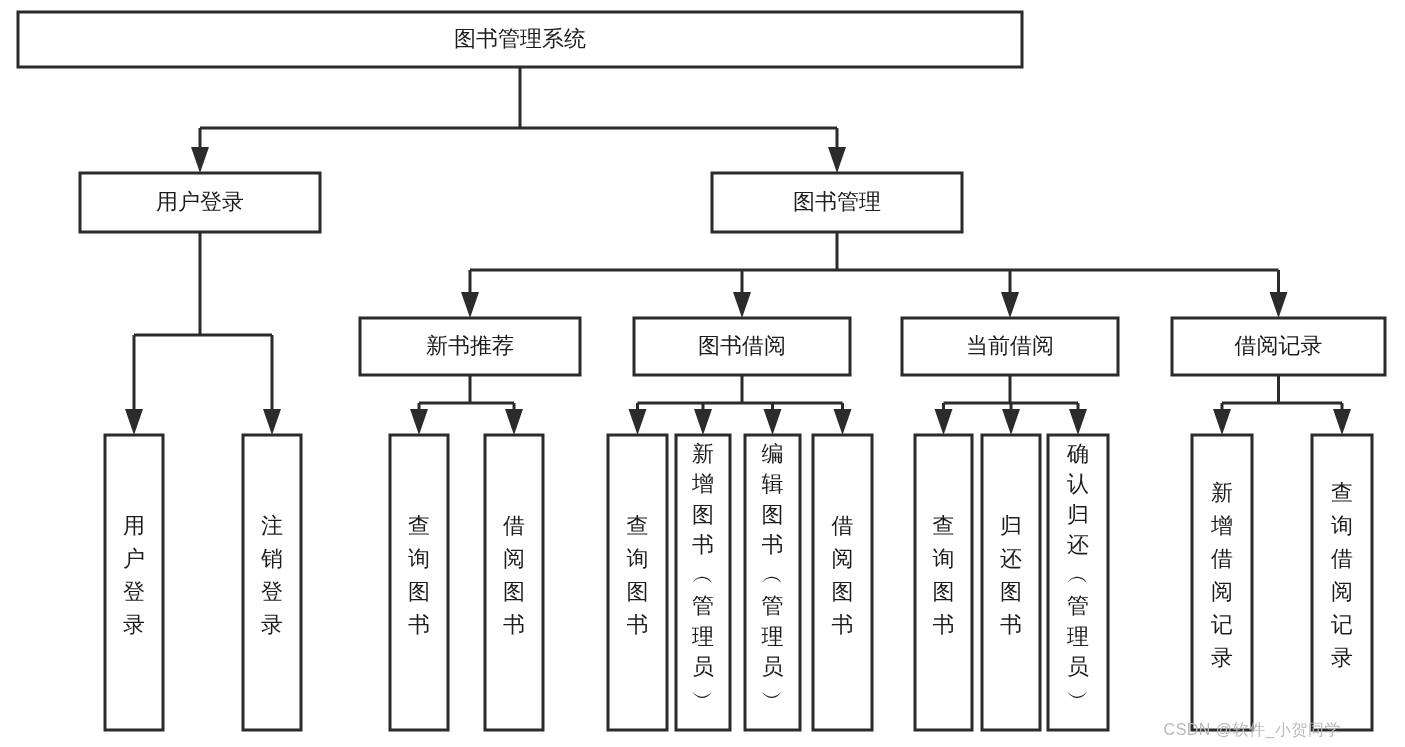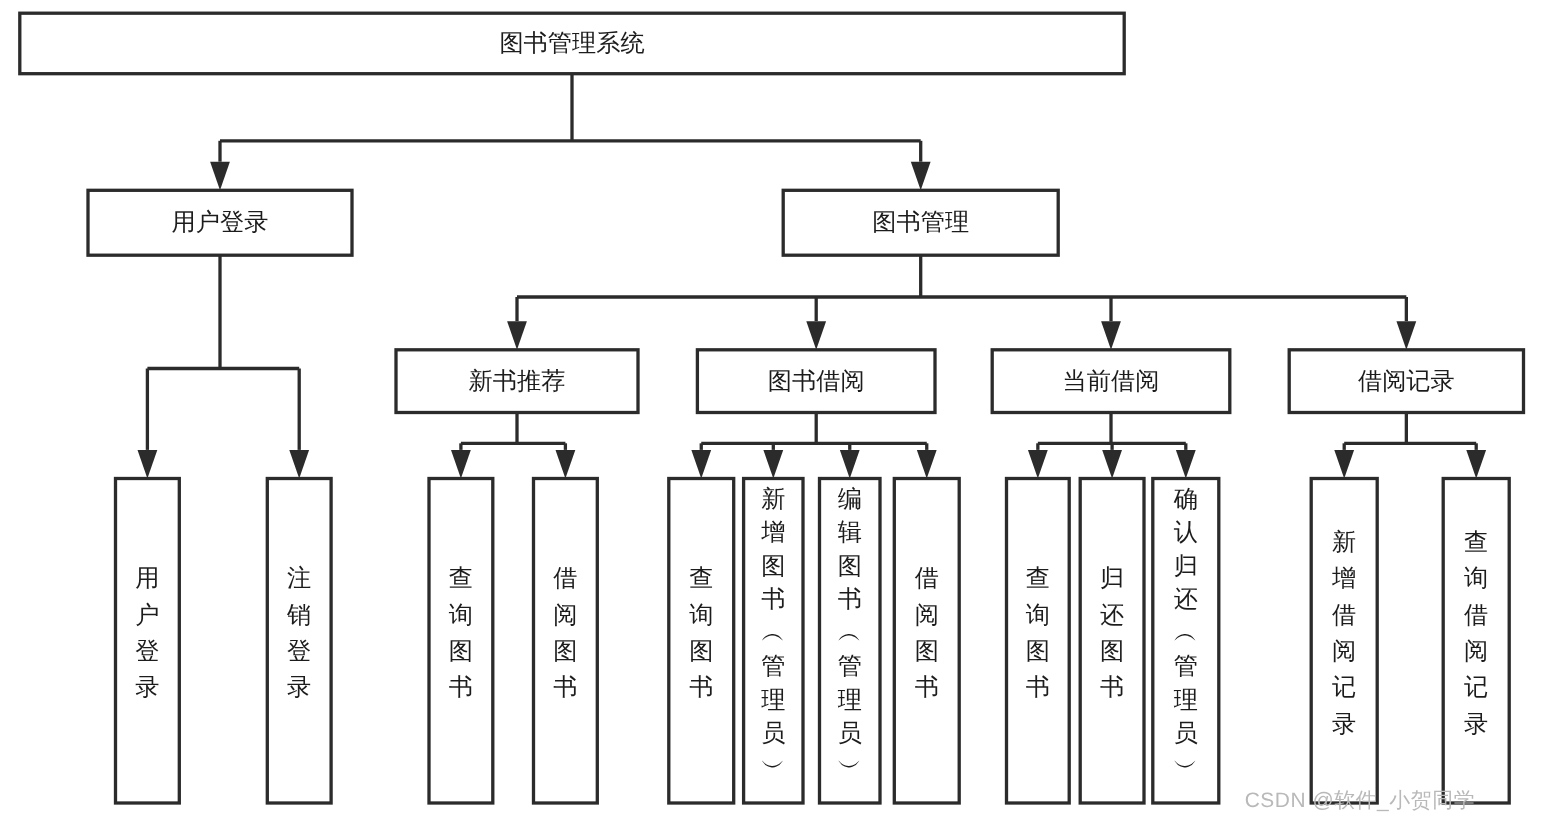--- a/index.html
+++ b/index.html
@@ -53,21 +53,21 @@
     font-family: "Liberation Sans", "DejaVu Sans", sans-serif;
     font-size: 22px;
     fill: #1c1c1c;
     text-anchor: middle;
   }
   .watermark {
     position: absolute;
     right: 8px;
     bottom: 6px;
     font-family: "Liberation Sans", "DejaVu Sans", sans-serif;
-    font-size: 19px;
+    font-size: 16px;
     color: #b9b9b9;
     letter-spacing: 0.5px;
     white-space: nowrap;
     user-select: none;
   }
 </style>
 </head>
 <body>
 
 <div id="diagram-root">

